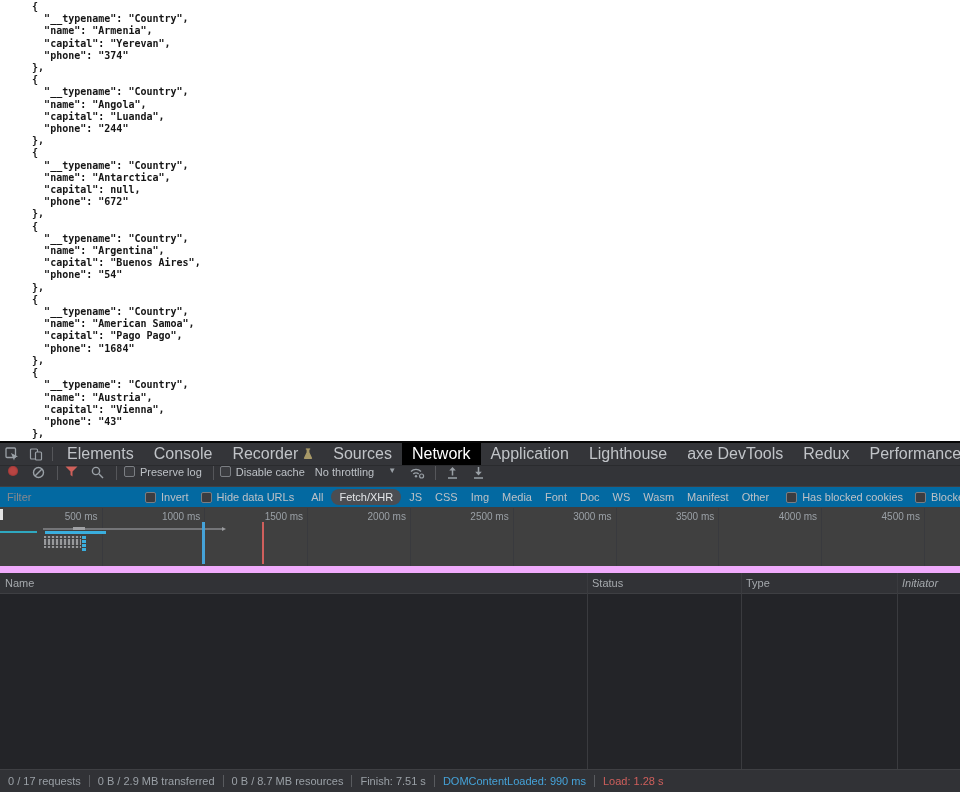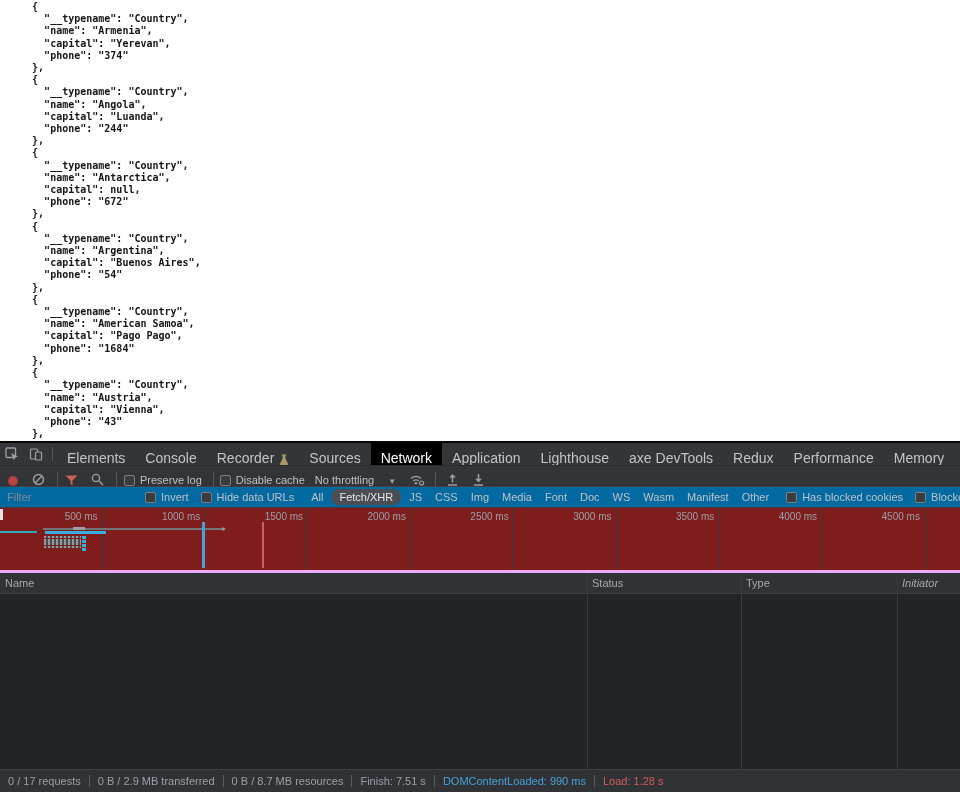--- a/index.html
+++ b/index.html
@@ -22,31 +22,31 @@
   }
 
   
   #devtools {
     position:absolute; top:441px; left:0; width:960px; height:351px;
     background:#232428; color:#bdc1c6; font-size:11px;
   }
   .dt-row { position:absolute; left:0; width:960px; overflow:hidden; white-space:nowrap; }
   #dt-sep-top   { top:0;   height:2px; background:#060606; }
   #dt-tabbar    { top:2px;  height:23px; background:#343539; border-bottom:1px solid #2a2b2e; display:flex; align-items:center; }
-  #dt-toolbar   { top:25px; height:21px; background:#333438; border-bottom:1px solid #3e3f43; display:flex; align-items:flex-end; }
+  #dt-toolbar   { top:25px; height:21px; background:#333438; border-bottom:1px solid #3e3f43; display:flex; align-items:flex-start; }
   #dt-filterbar { top:46px; height:21px; background:#0369a1; border-bottom:1px solid #3e3f43; display:flex; align-items:center; }
-  #dt-overview  { top:67px; height:65px; background:#7f1d1d; border-bottom:3px solid #f0abfc; }
+  #dt-overview  { top:67px; height:65px; background:#404040; border-bottom:7px solid #f0abfc; }
   #dt-gridhead  { top:132px; height:21px; background:#313236; border-bottom:1px solid #3e3f43; }
   #dt-gridbody  { top:153px; height:175px; background:#232428; }
   #dt-statusbar { top:328px; height:23px; background:#313236; border-top:1px solid #3e3f43; display:flex; align-items:center; color:#9aa0a6; }
 
   
   .tb-iconbtn { width:24px; height:23px; display:flex; align-items:center; justify-content:center; flex:0 0 auto; }
   .vsep { width:1px; height:14px; background:#55565a; margin:0 4px; flex:0 0 auto; }
-  .tab { height:23px; padding:0 10px; display:flex; align-items:flex-end; gap:5px; color:#c1c4c8; flex:0 0 auto; font-size:14px; }
+  .tab { height:23px; padding:0 10px; display:flex; align-items:center; gap:5px; color:#c1c4c8; flex:0 0 auto; font-size:16px; }
   .tab.active { background:#000000; color:#ffffff; }
 
   
   .cb { width:11px; height:11px; border:1px solid #7b7e83; border-radius:2px; background:#3b3c40; flex:0 0 auto; }
   .cb-label { margin-left:5px; color:#bdc1c6; }
   .record-dot { width:10px; height:10px; border-radius:50%; background:#b94543; box-shadow:inset 0 0 2px #7e2c2b; }
   .dd-arrow { font-size:8px; color:#9aa0a6; }
 
   
   #filter-input {

